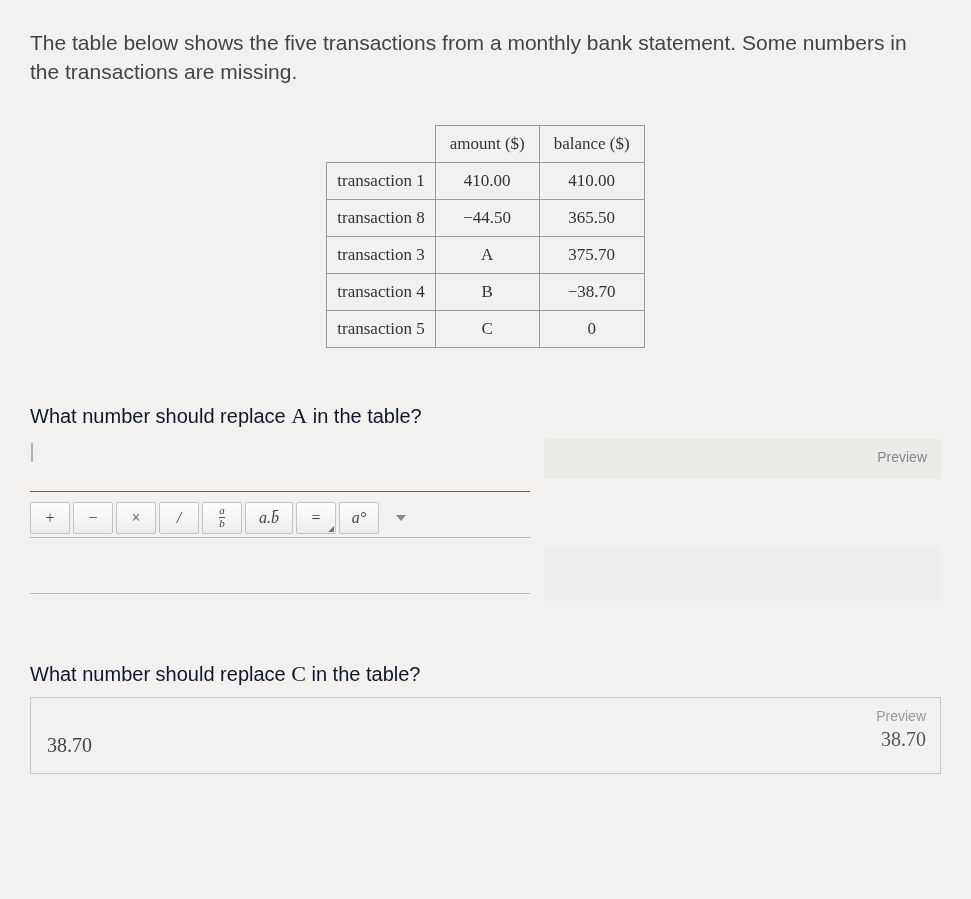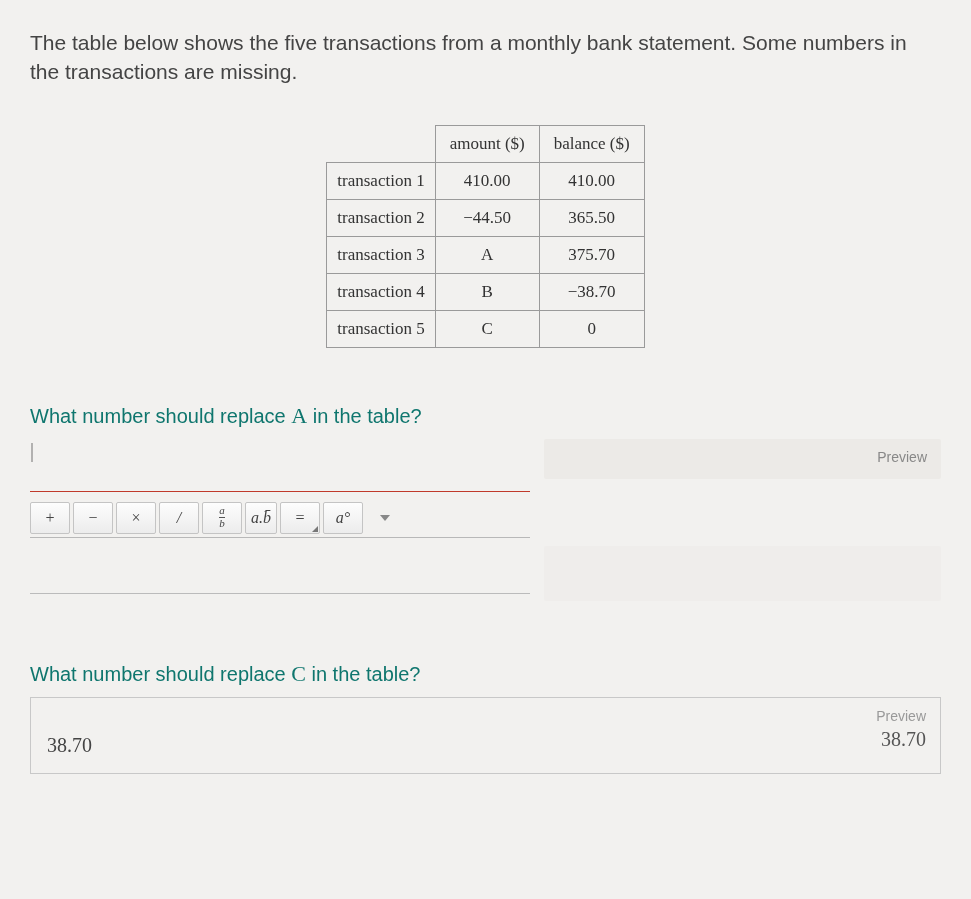--- a/index.html
+++ b/index.html
@@ -30,21 +30,21 @@
     font-size: 17px;
     color: #333;
     min-width: 100px;
   }
   .data-table th { font-weight: normal; }
   .data-table td.lbl { text-align: center; padding-left:10px; padding-right:10px;}
   .data-table .no-border { border: none; background: transparent; }
 
   .question-text {
     font-size: 20px;
-    color: #0f766e;
+    color: #0f172a;
     margin-bottom: 10px;
   }
   .question-text .serif { font-family: "Times New Roman", serif; font-size: 22px;}
   
   .answer-row {
     display: flex;
     align-items: flex-start;
     gap: 14px;
     margin-bottom: 10px;
   }
@@ -107,21 +107,21 @@
     font-size: 16px;
     font-style: italic;
     color: #444;
     cursor: pointer;
     display: flex;
     align-items: center;
     justify-content: center;
     border-radius: 2px;
     position: relative;
   }
-  .tb-btn.wide { width: 32px; }
+  .tb-btn.wide { width: 48px; }
   .tb-btn .frac { font-size: 11px; line-height: 0.9; text-align:center; font-style: italic;}
   .tb-btn .frac hr { border: none; border-top: 1px solid #555; margin: 1px 0; }
   .tb-btn .corner {
     position: absolute; bottom: 1px; right: 1px;
     width: 0; height: 0;
     border-left: 6px solid transparent;
     border-bottom: 6px solid #777;
   }
   .tb-expand {
     margin-left: 14px;
@@ -169,21 +169,21 @@
     <th class="no-border"></th>
     <th>amount ($)</th>
     <th>balance ($)</th>
   </tr>
   <tr>
     <td class="lbl">transaction 1</td>
     <td>410.00</td>
     <td>410.00</td>
   </tr>
   <tr>
-    <td class="lbl">transaction 2</td>
+    <td class="lbl">transaction 8</td>
     <td>−44.50</td>
     <td>365.50</td>
   </tr>
   <tr>
     <td class="lbl">transaction 3</td>
     <td>A</td>
     <td>375.70</td>
   </tr>
   <tr>
     <td class="lbl">transaction 4</td>

